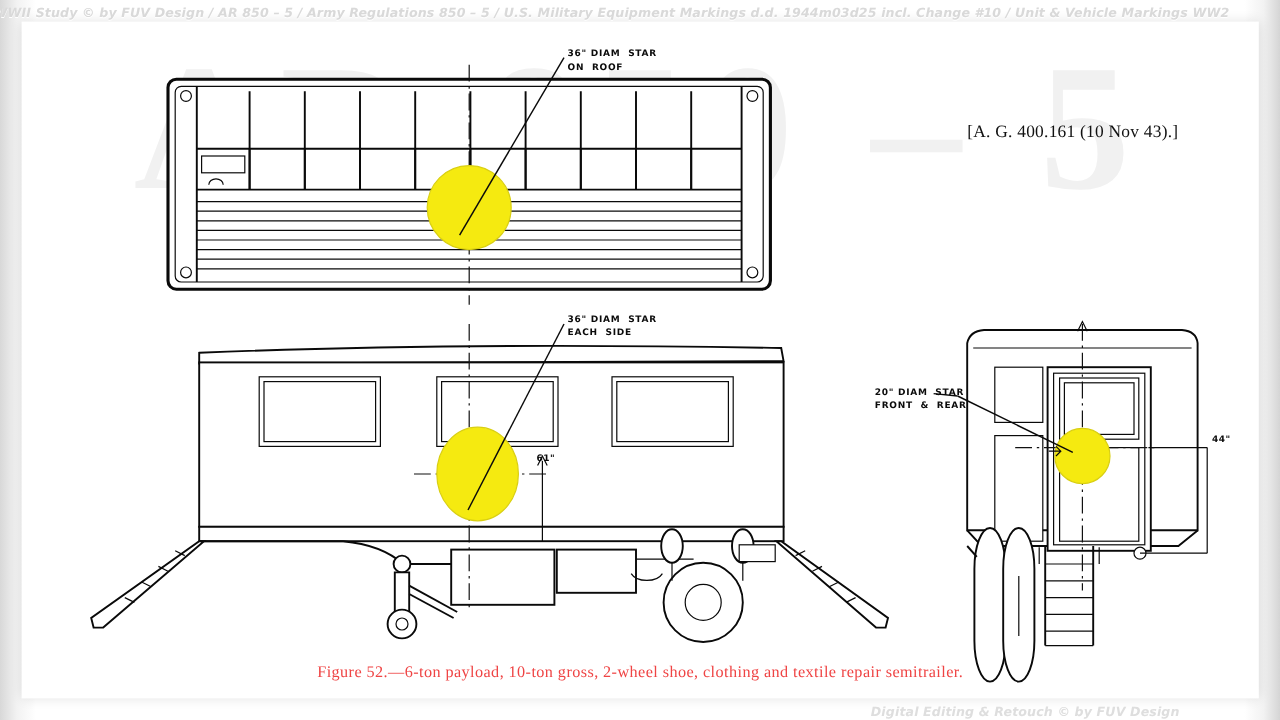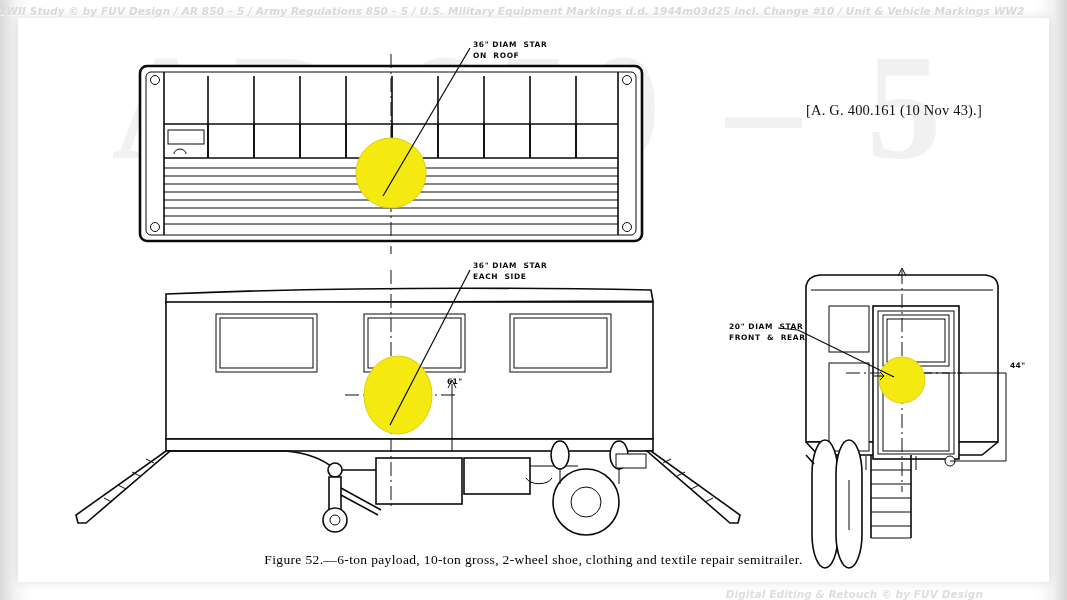--- a/index.html
+++ b/index.html
@@ -87,21 +87,21 @@
     font-size:7.5px;font-weight:bold;color:#0b0b0b;letter-spacing:.4px;
   }
   #dim-side{left:429px;top:359px;}
   #dim-rear{left:992px;top:343px;}
 
   
   #caption{
     position:absolute;left:0;top:534px;width:1031px;
     text-align:center;z-index:25;
     font-family:"Liberation Serif", serif;
-    font-size:13.5px;color:#000000;letter-spacing:.35px;
+    font-size:13.5px;color:#ef4444;letter-spacing:.35px;
   }
 
   
   #drawing{position:absolute;left:0;top:0;width:1031px;height:564px;z-index:10;}
   .ln{fill:none;stroke:#0a0a0a;}
   .thin{stroke-width:1;}
   .med{stroke-width:1.6;}
   .thick{stroke-width:2.6;}
   .wht{fill:#ffffff;}
   .star{fill:#f5ea10;stroke:#d9cf12;stroke-width:1;}

